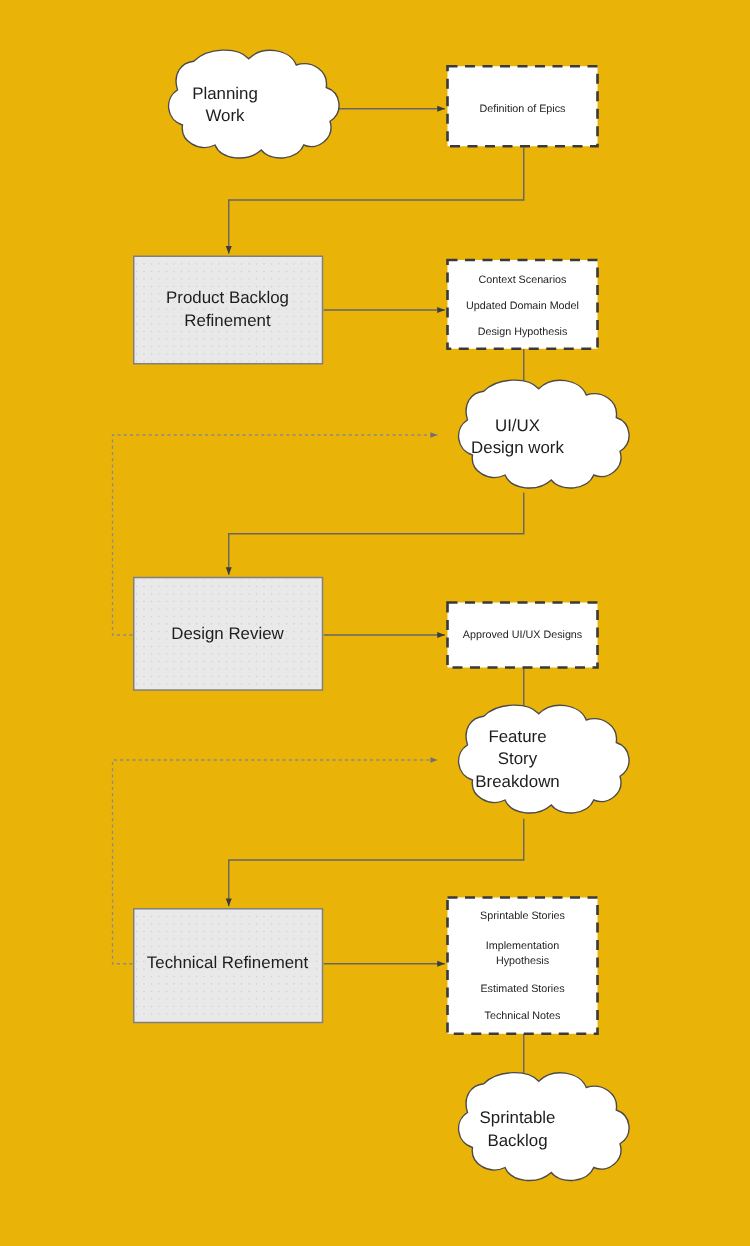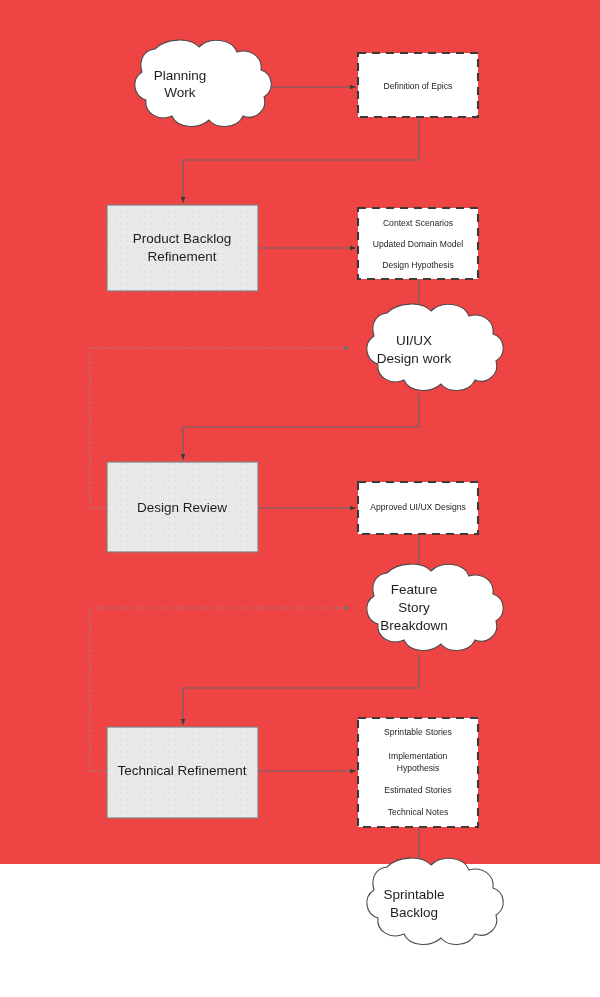--- a/index.html
+++ b/index.html
@@ -9,22 +9,22 @@
   }
   body {
     font-family: "Liberation Sans", sans-serif;
     width: 600px;
     height: 997px;
     overflow: hidden;
   }
   #diagram-root {
     position: relative;
     width: 600px;
-    height: 864px;
-    background: #ef4444;
+    height: 997px;
+    background: #eab308;
   }
   svg.canvas {
     position: absolute;
     top: 0;
     left: 0;
     width: 600px;
     height: 997px;
     display: block;
   }
   .shape-fill-process {

